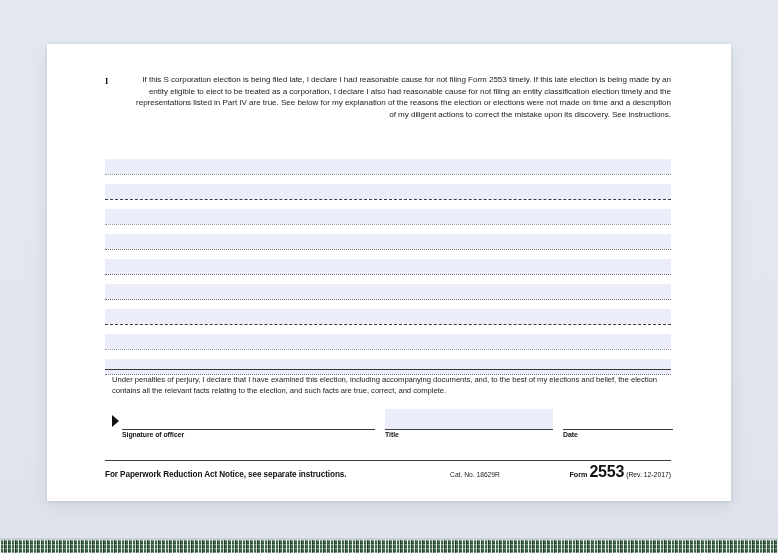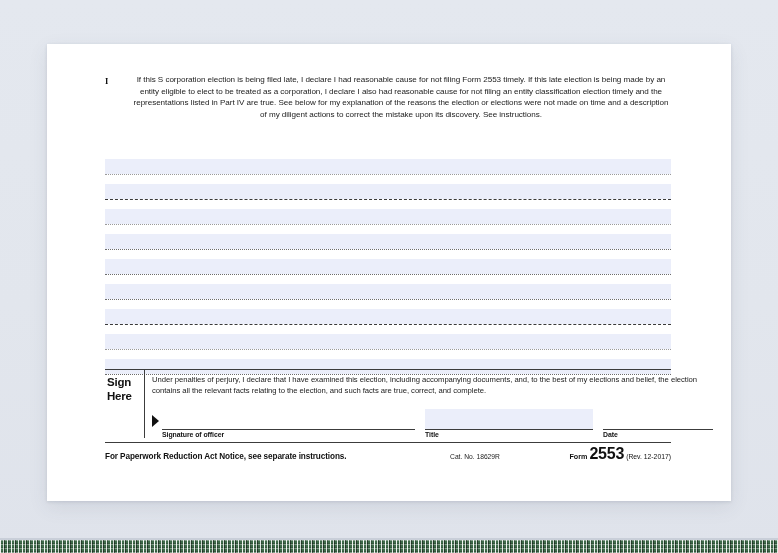--- a/index.html
+++ b/index.html
@@ -58,21 +58,21 @@
     color: #111;
     line-height: 12px;
     padding-top: 1px;
     font-family: "Liberation Serif", serif;
   }
   .para-text {
     flex: 1 1 auto;
     font-size: 8.1px;
     line-height: 11.6px;
     color: #1b1b1b;
-    text-align: center;
+    text-align: right;
     letter-spacing: -0.05px;
   }
 
   
   #ruled-area {
     position: absolute;
     left: 58px;
     top: 110px;
     width: 566px;
   }
@@ -183,21 +183,21 @@
   }
   #field-date {
     width: 110px;
     margin-left: 10px;
   }
 
   
   #page-footer {
     position: absolute;
     left: 58px;
-    top: 398px;
+    top: 416px;
     width: 566px;
     border-top: 1.1px solid #3c3c3c;
     padding-top: 2px;
     display: flex;
     align-items: baseline;
   }
   #footer-notice {
     font-size: 8.2px;
     font-weight: bold;
     color: #111;
@@ -305,24 +305,20 @@
         <div class="ruled-rule"></div>
       </div>
       <div class="ruled-line">
         <div class="ruled-fill"></div>
         <div class="ruled-rule"></div>
       </div>
     </div>
 
     <div id="sign-block">
 
-      <div id="sign-here-cell">
-        <div class="sign-here-word">Sign</div>
-        <div class="sign-here-word">Here</div>
-      </div>
 
       <div id="sign-body">
         <div class="perjury-text">Under penalties of perjury, I declare that I have examined this election, including accompanying documents, and, to the best of my elections and belief, the election contains all the relevant facts relating to the election, and such facts are true, correct, and complete.</div>
 
         <div class="sig-fields">
           <div class="arrow-pointer"></div>
 
           <div class="field" id="field-signature">
             <div class="field-line"></div>
             <div class="field-label">Signature of officer</div>

